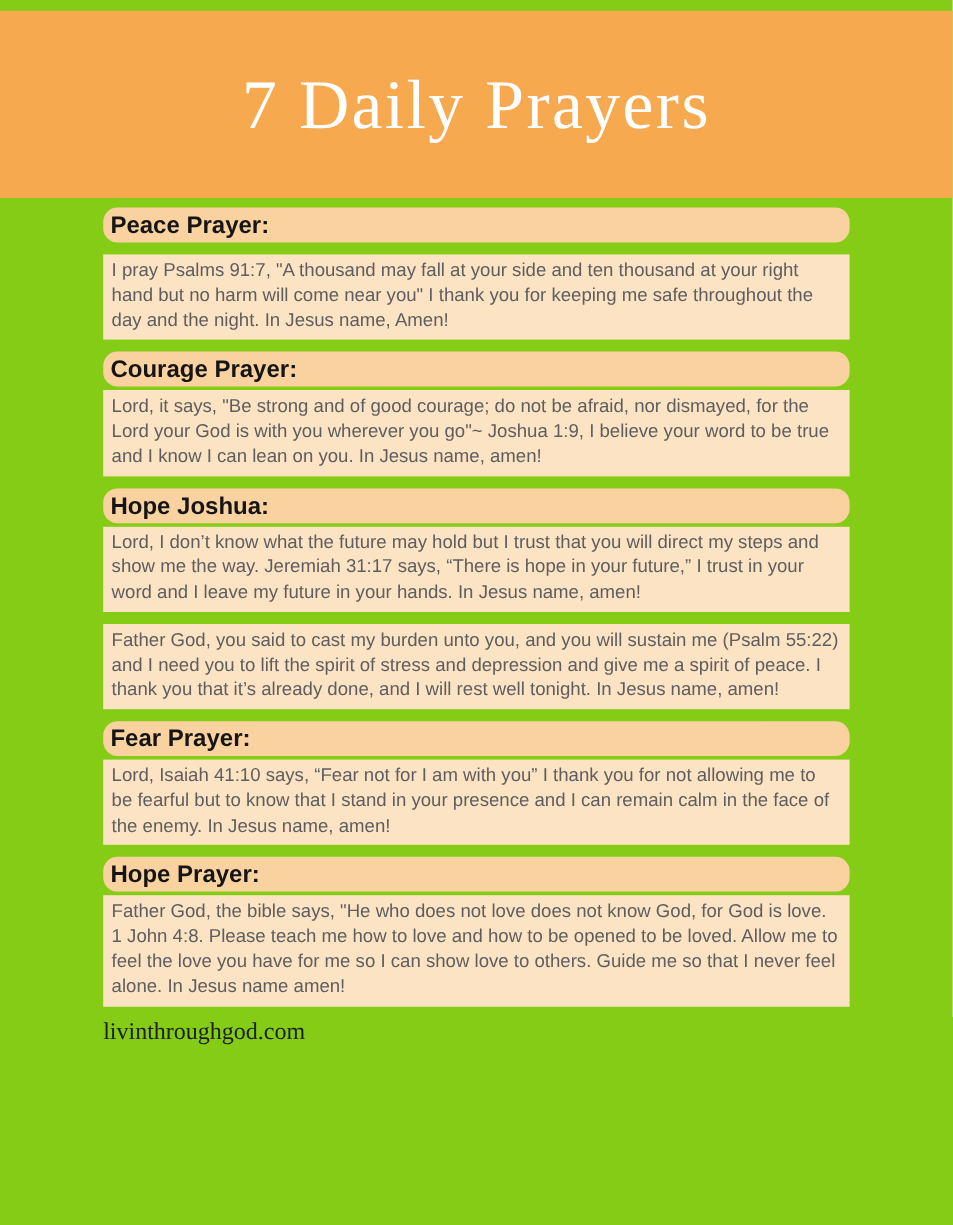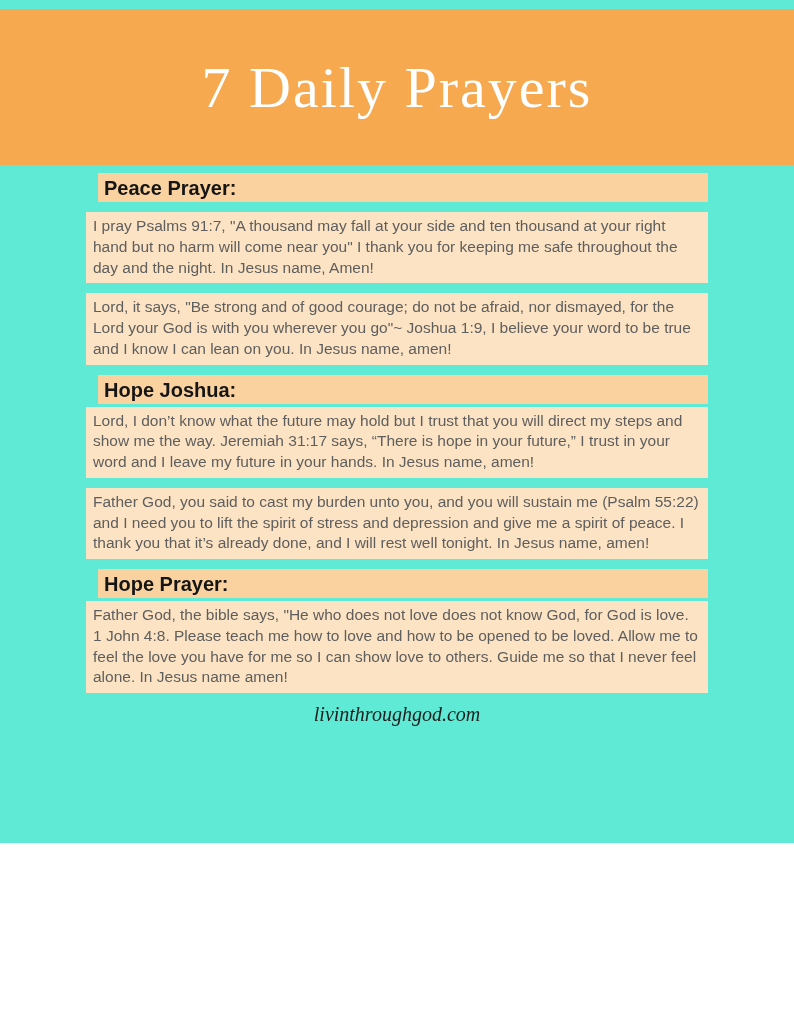--- a/index.html
+++ b/index.html
@@ -1,19 +1,19 @@
 <!DOCTYPE html>
 <html><head>
 <meta charset="utf-8">
 <style>
   html, body { margin: 0; padding: 0; background: #ffffff; }
   .page {
     width: 794px;
-    height: 843px;
-    background: #5eead4;
+    height: 1021px;
+    background: #84cc16;
     position: relative;
     overflow: hidden;
     font-family: "Liberation Sans", sans-serif;
     margin: 0 auto;
   }
   .banner {
     margin-top: 9px;
     width: 100%;
     height: 156px;
     background: #F6A94E;
@@ -28,43 +28,43 @@
     font-weight: 400;
     font-size: 58px;
     letter-spacing: 2px;
   }
   .content {
     width: 622px;
     margin: 8px auto 0 auto;
   }
   .prayer { margin-bottom: 10px; }
   .prayer-title {
-    margin: 0 0 3px 12px;
+    margin: 0 0 3px 0;
     background: #FAD2A0;
     color: #151515;
     font-size: 20px;
     font-weight: 700;
     padding: 4px 6px 3px 6px;
     line-height: 1.1;
+    border-radius: 12px;
   }
   .prayer-body {
     margin: 0;
     background: #FCE3C3;
     color: #5E5E5E;
     font-size: 15.5px;
     line-height: 1.34;
     padding: 4px 7px 5px 7px;
   }
   .footer {
-    text-align: center;
+    text-align: left;
     font-family: "Liberation Serif", "DejaVu Serif", serif;
     font-size: 20px;
     color: #1d1d1d;
     margin-top: 2px;
-    font-style: italic;
   }
 </style>
 </head>
 <body>
 
 <div class="page">
 
   <div class="banner">
     <h1 class="banner-title">7 Daily Prayers</h1>
   </div>
@@ -73,32 +73,37 @@
 
     <section class="prayer">
       <h2 class="prayer-title">Peace Prayer:</h2>
     </section>
 
     <section class="prayer">
       <p class="prayer-body">I pray Psalms 91:7, "A thousand may fall at your side and ten thousand at your right hand but no harm will come near you" I thank you for keeping me safe throughout the day and the night. In Jesus name, Amen!</p>
     </section>
 
     <section class="prayer">
+      <h2 class="prayer-title">Courage Prayer:</h2>
       <p class="prayer-body">Lord, it says, "Be strong and of good courage; do not be afraid, nor dismayed, for the Lord your God is with you wherever you go"~ Joshua 1:9, I believe your word to be true and I know I can lean on you. In Jesus name, amen!</p>
     </section>
 
     <section class="prayer">
       <h2 class="prayer-title">Hope Joshua:</h2>
       <p class="prayer-body">Lord, I don’t know what the future may hold but I trust that you will direct my steps and show me the way. Jeremiah 31:17 says, “There is hope in your future,” I trust in your word and I leave my future in your hands. In Jesus name, amen!</p>
     </section>
 
     <section class="prayer">
       <p class="prayer-body">Father God, you said to cast my burden unto you, and you will sustain me (Psalm 55:22) and I need you to lift the spirit of stress and depression and give me a spirit of peace. I thank you that it’s already done, and I will rest well tonight. In Jesus name, amen!</p>
     </section>
 
+    <section class="prayer">
+      <h2 class="prayer-title">Fear Prayer:</h2>
+      <p class="prayer-body">Lord, Isaiah 41:10 says, “Fear not for I am with you” I thank you for not allowing me to be fearful but to know that I stand in your presence and I can remain calm in the face of the enemy. In Jesus name, amen!</p>
+    </section>
 
     <section class="prayer">
       <h2 class="prayer-title">Hope Prayer:</h2>
       <p class="prayer-body">Father God, the bible says, "He who does not love does not know God, for God is love. 1 John 4:8. Please teach me how to love and how to be opened to be loved. Allow me to feel the love you have for me so I can show love to others. Guide me so that I never feel alone.  In Jesus name amen!</p>
     </section>
 
     <div class="footer">livinthroughgod.com</div>
 
   </div>
 

